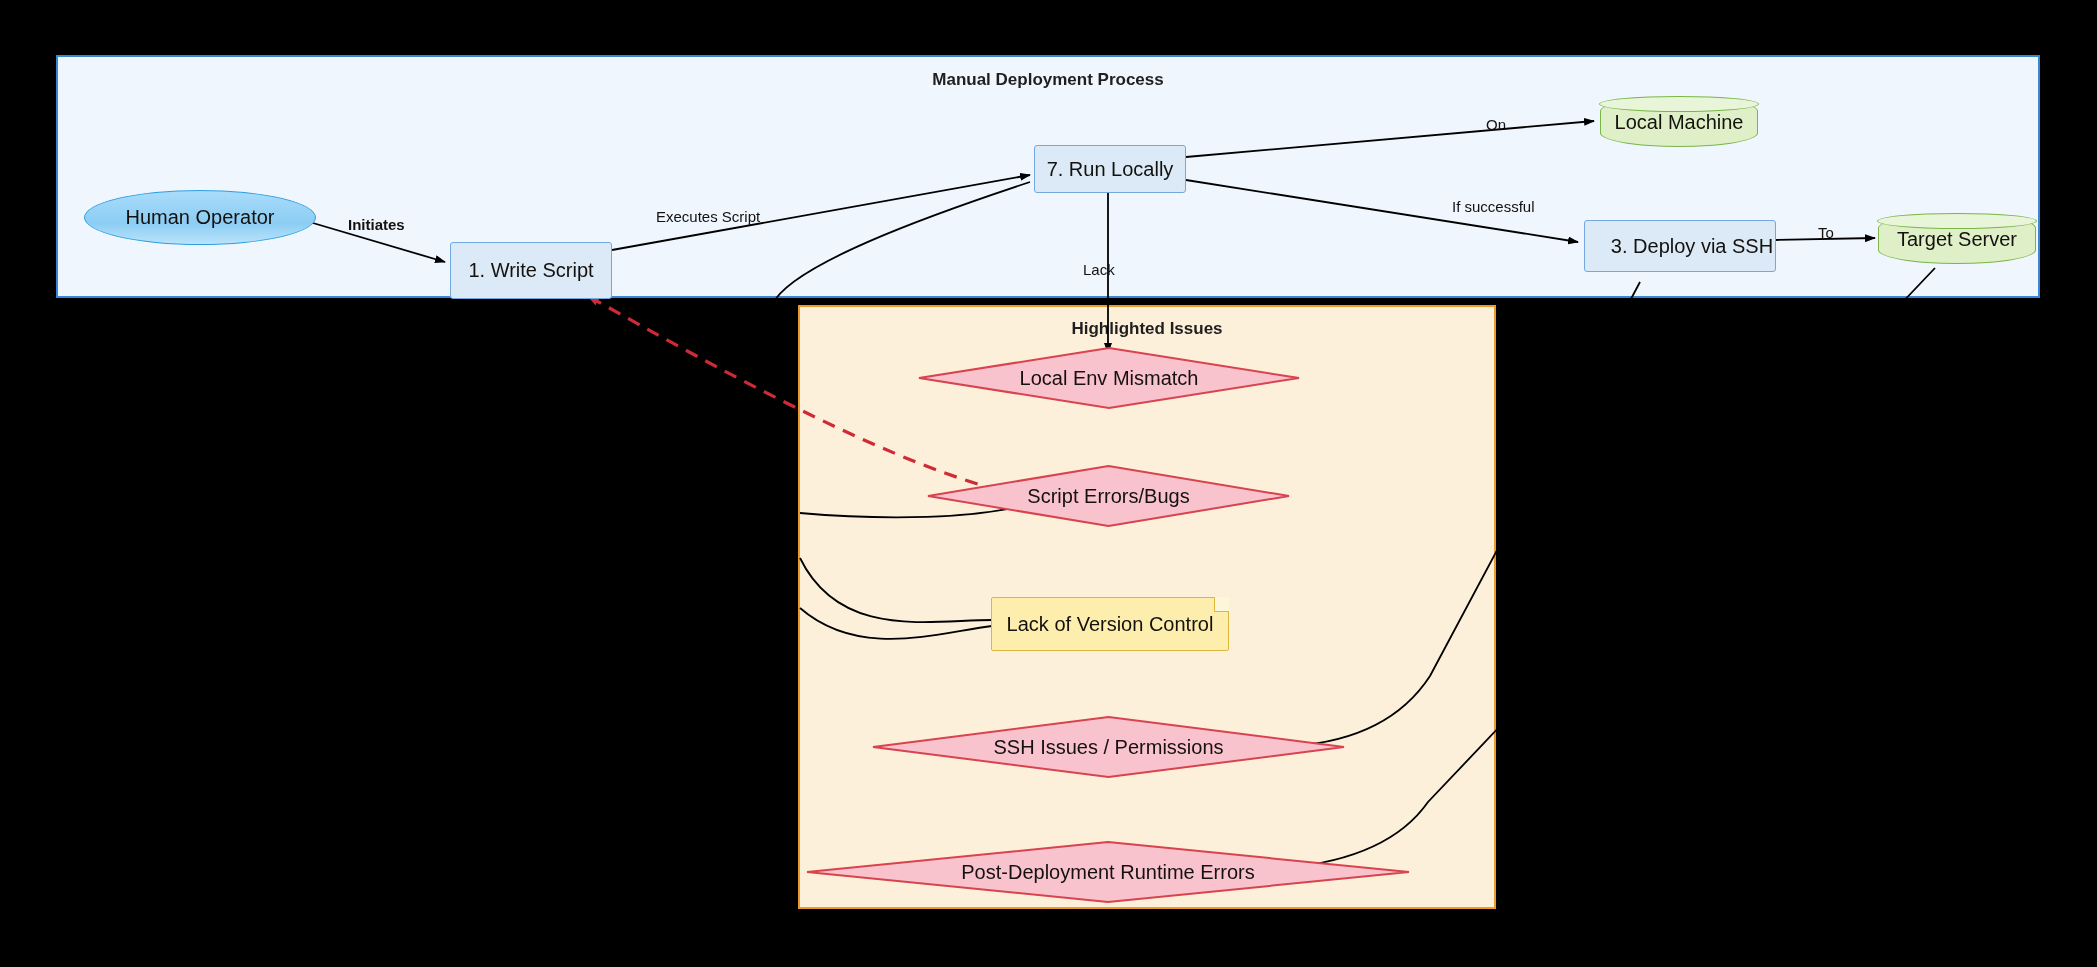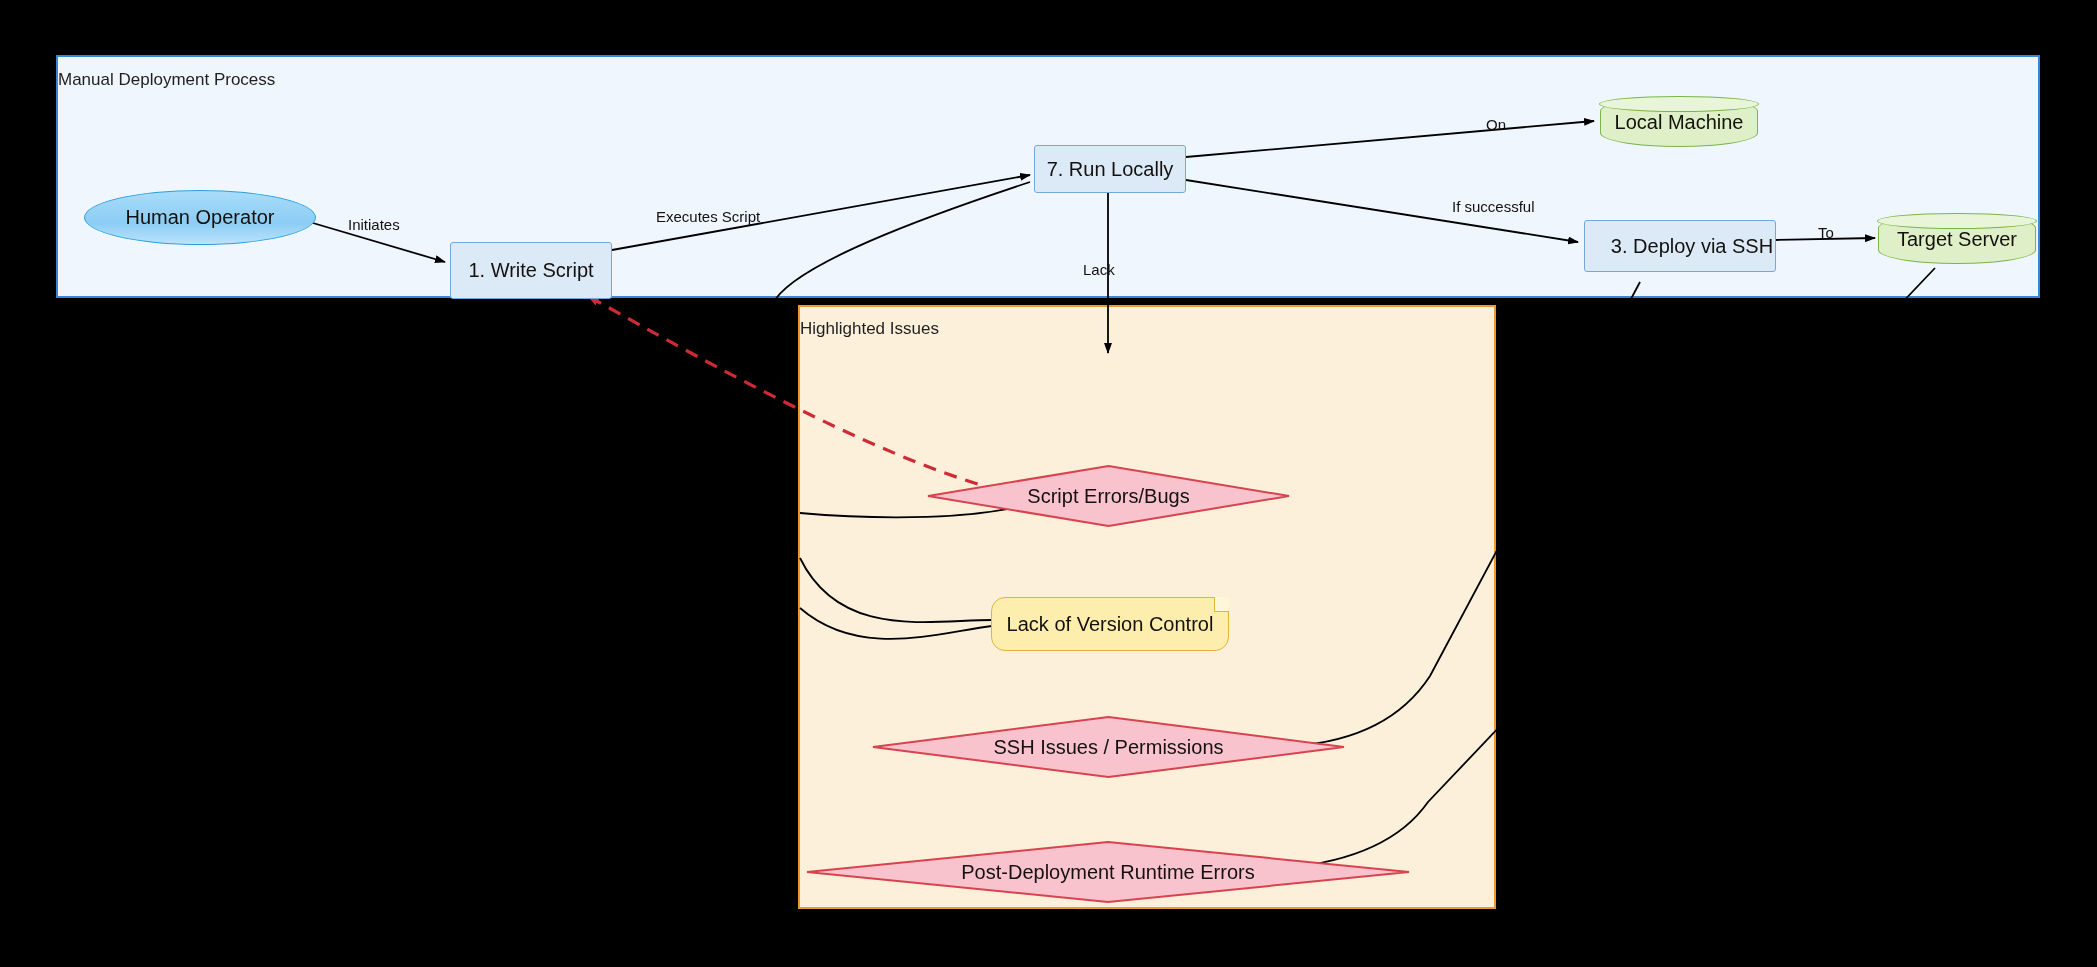--- a/index.html
+++ b/index.html
@@ -38,23 +38,25 @@
   }
   #sg-issues {
     left: 798px; top: 305px;
     width: 698px; height: 604px;
     background: #fdf0da;
     border: 2px solid #eb9b2d;
   }
   .sg-title {
     position: absolute;
     left: 0; right: 0;
+    text-align: center;
     font-size: 17px;
     color: #1f1f1f;
     white-space: nowrap;
+    font-weight: bold;
   }
   #sg-process .sg-title { top: 13px; }
   #sg-issues  .sg-title { top: 12px; }
 
   
   .node {
     position: absolute;
     box-sizing: border-box;
     display: flex;
     align-items: center;
@@ -124,21 +126,21 @@
     color: #14110e;
     white-space: nowrap;
   }
 
   
   .note {
     position: absolute;
     z-index: 10;
     background: #fdeeae;
     border: 1.5px solid #e0b63b;
-    border-radius: 14px;
+    border-radius: 2px;
     display: flex;
     align-items: center;
     justify-content: center;
     font-size: 20px;
     color: #14110e;
     white-space: nowrap;
   }
   .note .fold {
     position: absolute;
     right: -1px; top: -1px;
@@ -201,21 +203,21 @@
 
     <path d="M 800,608 C 860,660 940,632 992,626" fill="none" stroke="#000000" stroke-width="1.8"></path>
 
     <path d="M 1640,282 L 1430,676 C 1400,722 1350,742 1293,746" fill="none" stroke="#000000" stroke-width="1.8" marker-end="url(#arrow-black)"></path>
 
     <path d="M 1935,268 L 1428,802 C 1400,842 1350,862 1285,868" fill="none" stroke="#000000" stroke-width="1.8" marker-end="url(#arrow-black)"></path>
 
     <path d="M 1020,495 C 900,470 720,370 588,296" fill="none" stroke="#cf2b36" stroke-width="3.2" stroke-dasharray="13 9" marker-end="url(#arrow-red)"></path>
   </svg>
 
-  <div class="edge-label" style="left:348px; top:216px;">Initiates</div>
+  <div class="edge-label" style="left:348px; top:216px;font-weight:bold;">Initiates</div>
   <div class="edge-label" style="left:656px; top:208px;">Executes Script</div>
   <div class="edge-label" style="left:1486px; top:116px;">On</div>
   <div class="edge-label" style="left:1452px; top:198px;">If successful</div>
   <div class="edge-label" style="left:1818px; top:224px;">To</div>
   <div class="edge-label" style="left:1083px; top:261px;">Lack</div>
 
   <div class="node ellipse" style="left:84px; top:190px; width:232px; height:55px;">
     <span>Human Operator</span>
   </div>
 
@@ -234,20 +236,26 @@
   <div class="cylinder" style="left:1600px; top:97px; width:156px; height:48px;">
     <div class="cyl-top"></div>
     <div class="cyl-label">Local Machine</div>
   </div>
 
   <div class="cylinder" style="left:1878px; top:214px; width:156px; height:48px;">
     <div class="cyl-top"></div>
     <div class="cyl-label">Target Server</div>
   </div>
 
+  <div class="diamond" style="left:918px; top:347px; width:382px; height:62px;">
+    <svg width="382" height="62" viewBox="0 0 382 62">
+      <polygon points="191,1 381,31 191,61 1,31" fill="#f9c3cd" stroke="#d8434f" stroke-width="2"></polygon>
+    </svg>
+    <div class="dia-label">Local Env Mismatch</div>
+  </div>
 
   <div class="diamond" style="left:927px; top:465px; width:363px; height:62px;">
     <svg width="363" height="62" viewBox="0 0 363 62">
       <polygon points="181.5,1 362,31 181.5,61 1,31" fill="#f9c3cd" stroke="#d8434f" stroke-width="2"></polygon>
     </svg>
     <div class="dia-label">Script Errors/Bugs</div>
   </div>
 
   <div class="note" style="left:991px; top:597px; width:236px; height:52px;">
     <div class="fold"></div>

